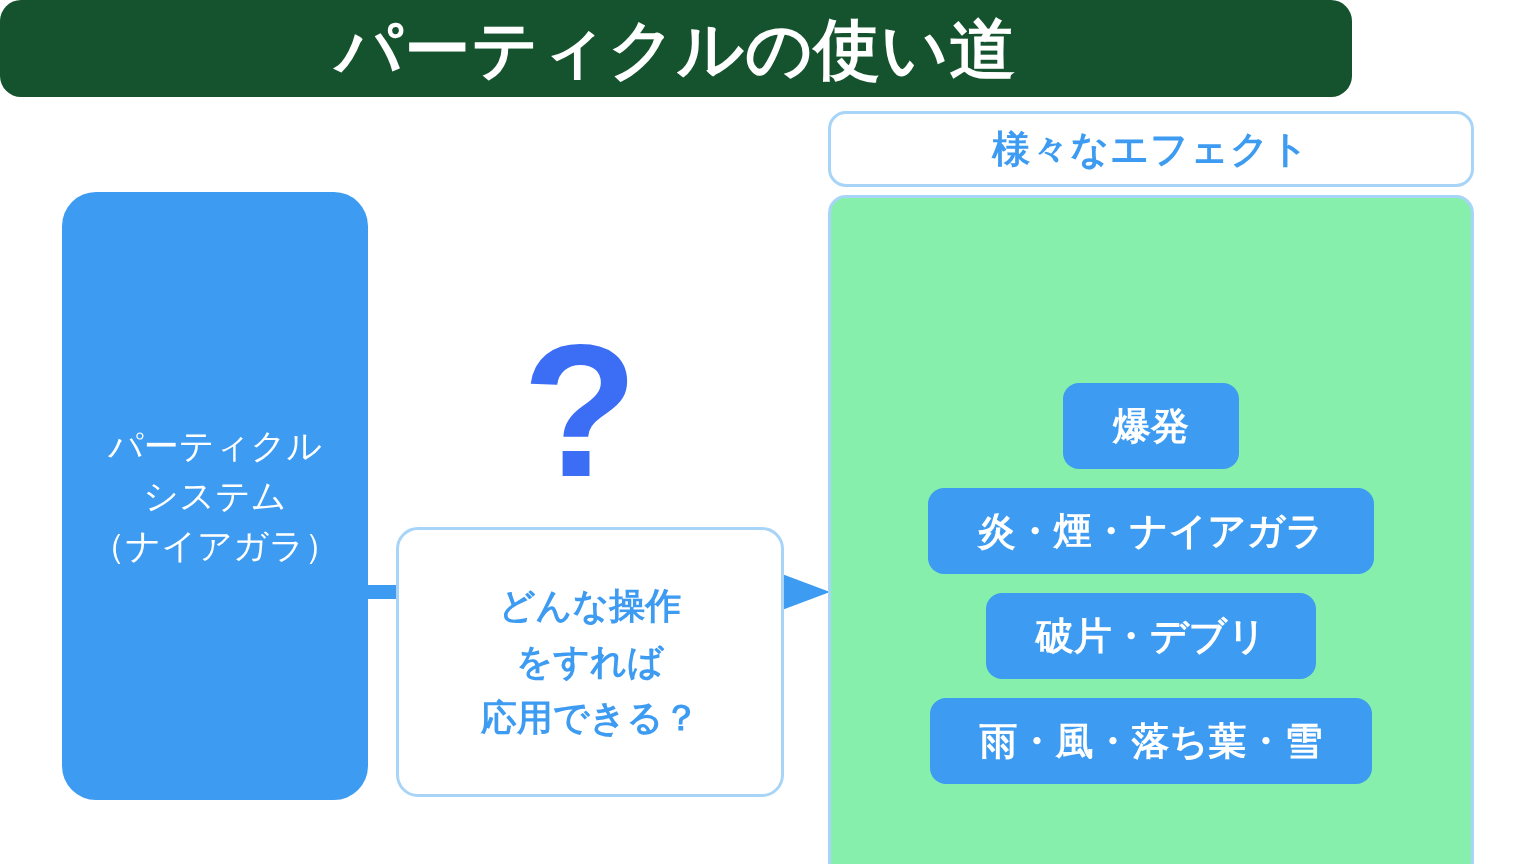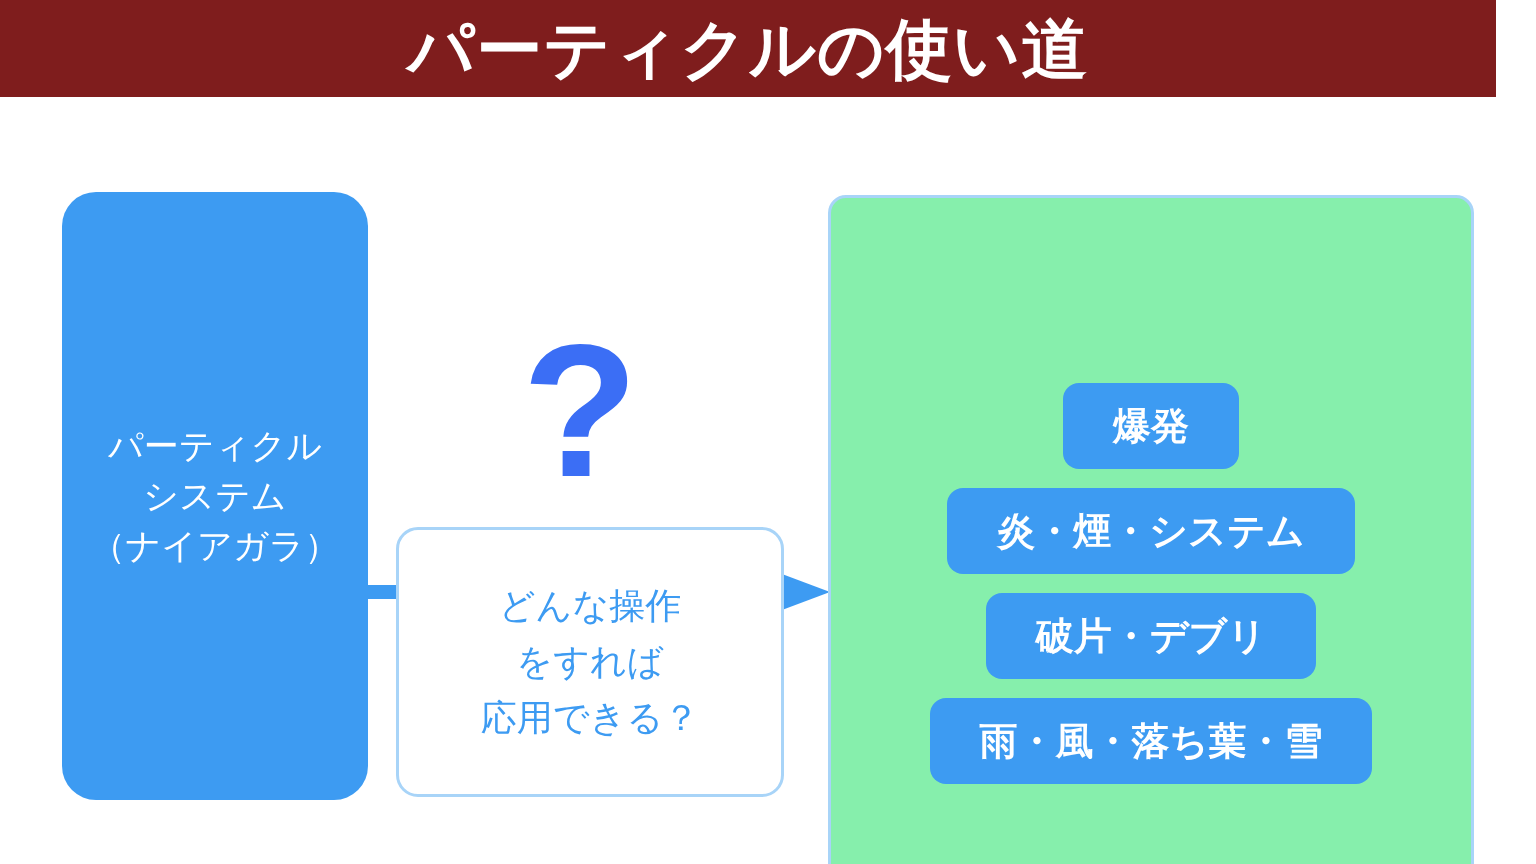--- a/index.html
+++ b/index.html
@@ -13,26 +13,27 @@
     font-family: "Liberation Sans", "DejaVu Sans", sans-serif;
     overflow: hidden;
     position: relative;
   }
 
   
   .header-bar {
     position: absolute;
     left: 0;
     top: 0;
-    width: 1496px;
+    width: 1352px;
     height: 97px;
-    background: #7f1d1d;
-    display: flex;
-    align-items: center;
-    justify-content: center;
+    background: #14532d;
+    display: flex;
+    align-items: center;
+    justify-content: center;
+    border-radius: 21px;
   }
   .header-title {
     color: #ffffff;
     font-size: 66px;
     font-weight: bold;
     line-height: 1;
     letter-spacing: 1px;
     white-space: nowrap;
   }
 
@@ -102,21 +103,21 @@
     border: 3px solid #a8d4f8;
     border-radius: 22px;
     display: flex;
     align-items: center;
     justify-content: center;
     box-sizing: border-box;
   }
   .question-text {
     color: #3d9bf2;
     font-size: 36px;
-    font-weight: normal;
+    font-weight: bold;
     line-height: 1.55;
     text-align: center;
     white-space: pre-line;
   }
 
   
   .effects-header {
     position: absolute;
     left: 828px;
     top: 14px;
@@ -191,21 +192,24 @@
     <rect x="0" y="16" width="420" height="14" fill="#3d9bf2"></rect>
     <polygon points="406,2 462,23 406,44" fill="#3d9bf2"></polygon>
   </svg>
 
   <div class="question-box">
     <div class="question-text">どんな操作
 をすれば
 応用できる？</div>
   </div>
 
+  <div class="effects-header">
+    <div class="effects-header-text">様々なエフェクト</div>
+  </div>
 
   <div class="effects-panel">
     <div class="effect-pill">爆発</div>
-    <div class="effect-pill">炎・煙・システム</div>
+    <div class="effect-pill">炎・煙・ナイアガラ</div>
     <div class="effect-pill">破片・デブリ</div>
     <div class="effect-pill">雨・風・落ち葉・雪</div>
   </div>
 
 </div>
 
 </body></html>

